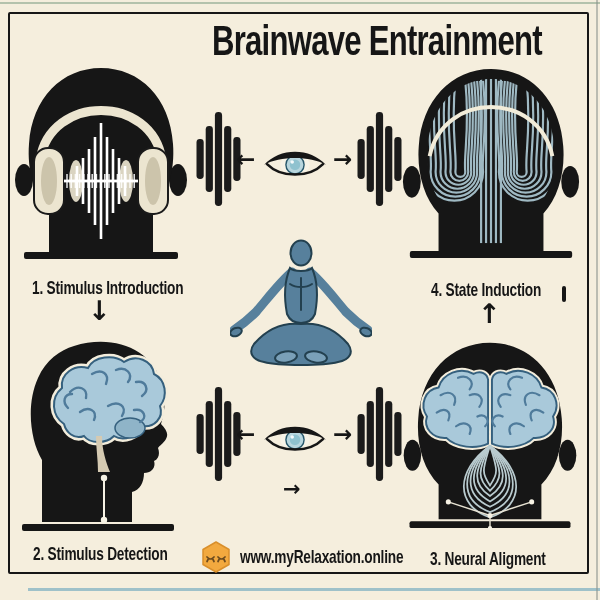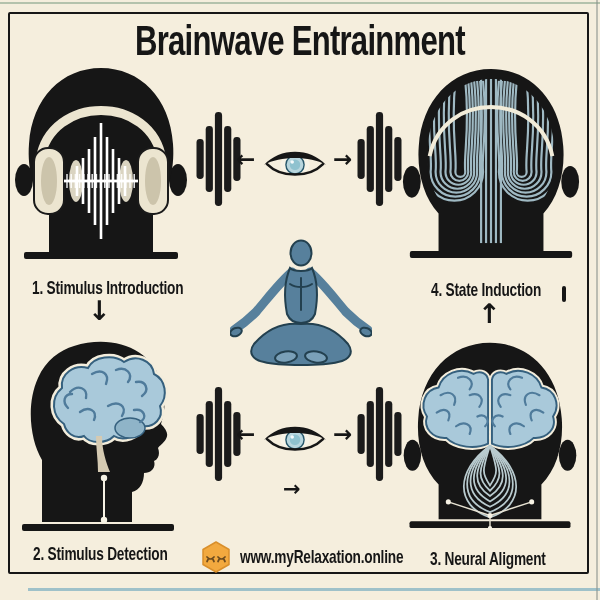--- a/index.html
+++ b/index.html
@@ -10,21 +10,21 @@
   .ink{fill:var(--ink,#161616)}
   .cond{display:inline-block;font-weight:700;color:var(--ink,#161616);
         transform:scaleX(.72);transform-origin:left center;
         letter-spacing:-.3px;white-space:nowrap;
         font-family:"Liberation Sans",sans-serif;}
   #top-line{left:0;right:0;top:2px;height:2px;background:var(--top-line-green,#9db39b);opacity:.75}
   #bottom-line{left:28px;right:0;top:588px;height:3px;background:var(--bottom-line-blue,#8fb9c6);opacity:.85}
   #right-line{top:0;bottom:0;right:2px;width:2px;background:#8a948d;opacity:.55}
   #frame{left:8px;top:12px;width:581px;height:562px;box-sizing:border-box;
          border:2.5px solid var(--ink,#161616);border-radius:2px}
-  #title-wrap{left:0;top:17px;width:100%;text-align:center}
+  #title-wrap{left:0;top:17px;width:100%;text-align:right}
   #title-wrap .cond{font-size:42px;transform:scaleX(.74);transform-origin:center center;letter-spacing:-1px}
   .stage-label{font-size:19px}
   .arrow{font-family:"DejaVu Sans",sans-serif;font-weight:700;color:var(--ink,#161616);line-height:1}
   #tick-mark{left:562px;top:286px;width:4px;height:16px;background:var(--ink,#161616);border-radius:2px}
   #website{font-size:19px}
 </style>
 </head>
 <body>
 
 <div id="canvas" class="abs" style="left:0;top:0;width:600px;height:600px">

